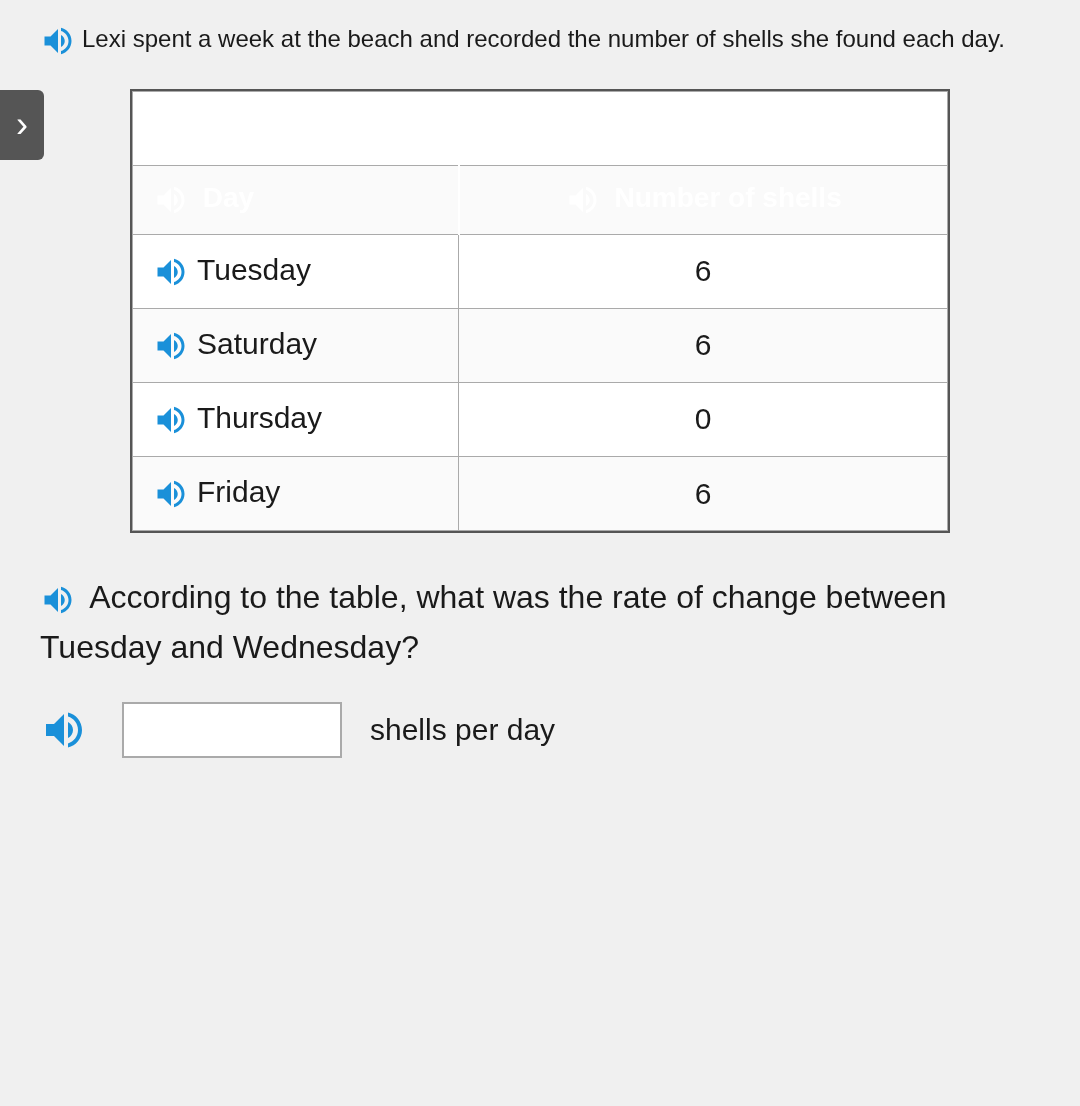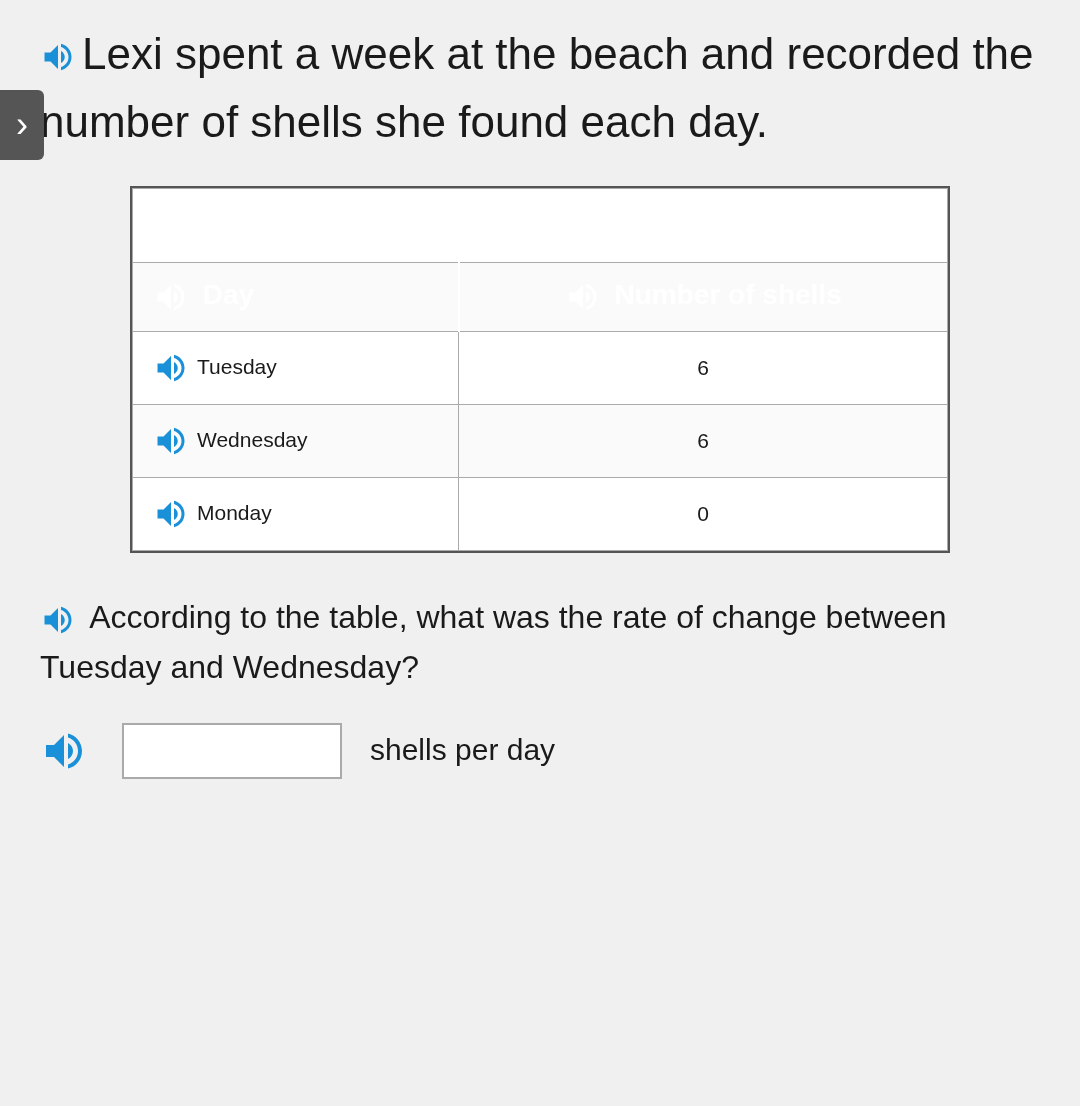--- a/index.html
+++ b/index.html
@@ -30,21 +30,21 @@
       height: 70px;
       display: flex;
       align-items: center;
       justify-content: center;
       cursor: pointer;
       border-radius: 0 6px 6px 0;
       z-index: 10;
     }
 
     .intro-text {
-      font-size: 44px;
+      font-size: 24px;
       line-height: 1.5;
       margin-bottom: 30px;
       display: flex;
       flex-wrap: wrap;
       align-items: flex-start;
       gap: 10px;
     }
 
     .intro-text p {
       line-height: 1.55;
@@ -104,21 +104,21 @@
       text-align: center;
     }
 
     .col-header .spk {
       fill: white;
     }
 
     td {
       padding: 18px 20px;
       border: 1.5px solid #aaa;
-      font-size: 21px;
+      font-size: 30px;
     }
 
     td.day-cell {
       width: 40%;
     }
 
     td.value-cell {
       width: 60%;
       text-align: center;
     }
@@ -203,28 +203,34 @@
     <tbody id="table-body">
     <tr>
           <td class="day-cell"><svg viewBox="0 0 24 24" style="width: 36px; height: 36px; fill: rgb(26, 144, 217); display: inline-block; vertical-align: middle; margin-right: 8px; cursor: pointer;">
               <path d="M3 9v6h4l5 5V4L7 9H3zm13.5 3c0-1.77-1.02-3.29-2.5-4.03v8.05c1.48-.73 2.5-2.25 2.5-4.02zM14 3.23v2.06c2.89.86 5 3.54 5 6.71s-2.11 5.85-5 6.71v2.06c4.01-.91 7-4.49 7-8.77s-2.99-7.86-7-8.77z"></path>
             </svg><span>Tuesday</span></td>
           <td class="value-cell">6</td>
         </tr>
         <tr>
           <td class="day-cell"><svg viewBox="0 0 24 24" style="width: 36px; height: 36px; fill: rgb(26, 144, 217); display: inline-block; vertical-align: middle; margin-right: 8px; cursor: pointer;">
               <path d="M3 9v6h4l5 5V4L7 9H3zm13.5 3c0-1.77-1.02-3.29-2.5-4.03v8.05c1.48-.73 2.5-2.25 2.5-4.02zM14 3.23v2.06c2.89.86 5 3.54 5 6.71s-2.11 5.85-5 6.71v2.06c4.01-.91 7-4.49 7-8.77s-2.99-7.86-7-8.77z"></path>
-            </svg><span>Wednesday</span></td>
+            </svg><span>Saturday</span></td>
           <td class="value-cell">6</td>
         </tr>
         <tr>
           <td class="day-cell"><svg viewBox="0 0 24 24" style="width: 36px; height: 36px; fill: rgb(26, 144, 217); display: inline-block; vertical-align: middle; margin-right: 8px; cursor: pointer;">
               <path d="M3 9v6h4l5 5V4L7 9H3zm13.5 3c0-1.77-1.02-3.29-2.5-4.03v8.05c1.48-.73 2.5-2.25 2.5-4.02zM14 3.23v2.06c2.89.86 5 3.54 5 6.71s-2.11 5.85-5 6.71v2.06c4.01-.91 7-4.49 7-8.77s-2.99-7.86-7-8.77z"></path>
-            </svg><span>Monday</span></td>
+            </svg><span>Thursday</span></td>
           <td class="value-cell">0</td>
+        </tr>
+        <tr>
+          <td class="day-cell"><svg viewBox="0 0 24 24" style="width: 36px; height: 36px; fill: rgb(26, 144, 217); display: inline-block; vertical-align: middle; margin-right: 8px; cursor: pointer;">
+              <path d="M3 9v6h4l5 5V4L7 9H3zm13.5 3c0-1.77-1.02-3.29-2.5-4.03v8.05c1.48-.73 2.5-2.25 2.5-4.02zM14 3.23v2.06c2.89.86 5 3.54 5 6.71s-2.11 5.85-5 6.71v2.06c4.01-.91 7-4.49 7-8.77s-2.99-7.86-7-8.77z"></path>
+            </svg><span>Friday</span></td>
+          <td class="value-cell">6</td>
         </tr>
       </tbody>
   </table>
 </div>
 
 <div class="question-section">
   <div class="question-text">
     <svg class="spk" style="fill:#1a90d9;" viewBox="0 0 24 24" xmlns="http://www.w3.org/2000/svg">
       <path d="M3 9v6h4l5 5V4L7 9H3zm13.5 3c0-1.77-1.02-3.29-2.5-4.03v8.05c1.48-.73 2.5-2.25 2.5-4.02zM14 3.23v2.06c2.89.86 5 3.54 5 6.71s-2.11 5.85-5 6.71v2.06c4.01-.91 7-4.49 7-8.77s-2.99-7.86-7-8.77z"></path>
     </svg>

